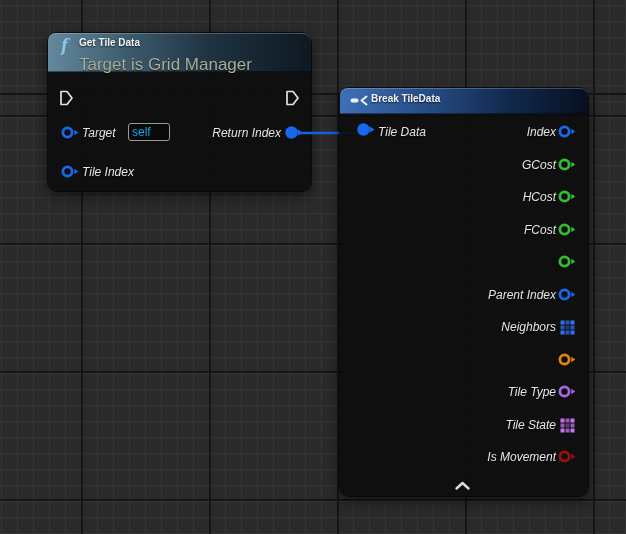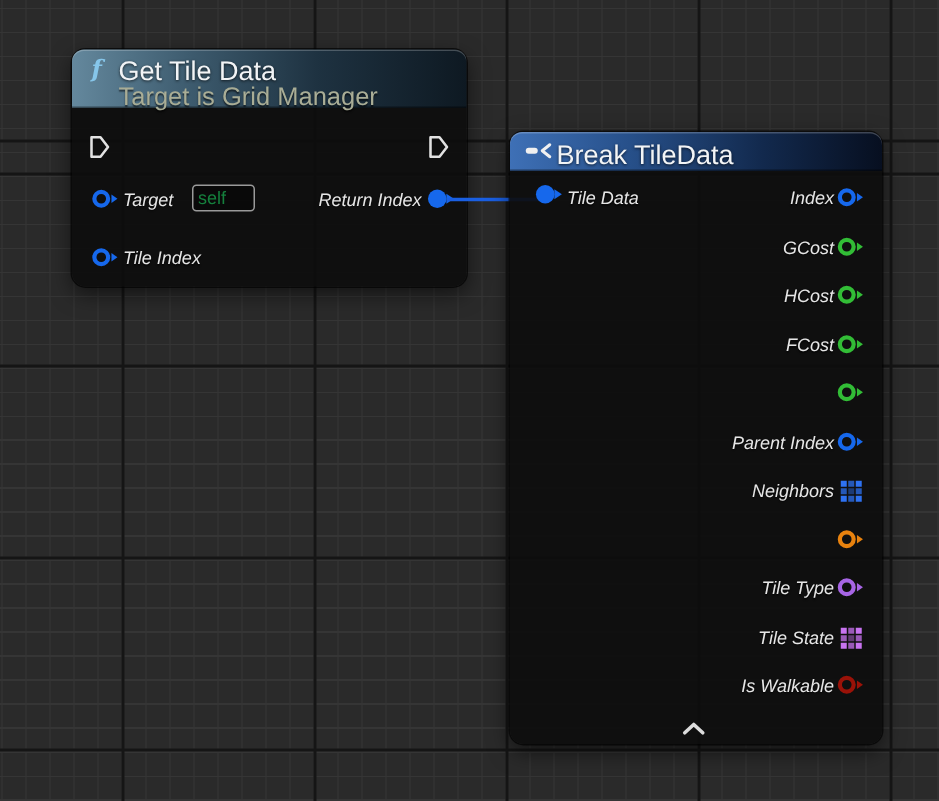--- a/index.html
+++ b/index.html
@@ -34,21 +34,21 @@
   .hdr-get{
     height:39px;
     background:linear-gradient(to right,#64889d 0%,#3d5b6e 30%,#1e3241 62%,#0e1922 100%);
   }
   .hdr-break{
     height:26px;
     background:linear-gradient(to right,#3e70b6 0%,#27508a 32%,#12294d 68%,#070f20 100%);
   }
   .node-title{
     position:absolute; left:31px; top:4px;
-    font-size:18px; font-weight:normal; color:#f2f4f6;
+    font-size:10px; font-weight:bold; color:#f2f4f6;
     text-shadow:0 1px 2px rgba(0,0,0,0.7);
     white-space:nowrap;
   }
   .node-subtitle{
     position:absolute; left:31px; top:22px;
     font-size:17px; color:#a9ad96;
     text-shadow:0 1px 1px rgba(0,0,0,0.6);
     white-space:nowrap;
   }
   .hdr-break .node-title{ top:5px; }
@@ -62,21 +62,21 @@
     position:absolute; height:20px; line-height:20px;
     font-size:12px; color:#e6e6e6; text-shadow:0 1px 1px rgba(0,0,0,0.65);
     white-space:nowrap;
     font-style:italic;
   }
   .pin{ position:absolute; }
   .selfbox{
     position:absolute; width:34px; height:16px;
     background:rgba(5,5,5,0.55);
     border:1px solid #9a9a9a; border-radius:3px;
-    color:#15803d; font-size:12px; font-family:"Liberation Sans",sans-serif;
+    color:#0ea5e9; font-size:12px; font-family:"Liberation Sans",sans-serif;
     padding:0 3px; outline:none;
   }
   .collapse-btn{ position:absolute; background:none; border:none; padding:0; cursor:pointer; }
   .wire{ position:absolute; }
 </style>
 </head>
 <body>
 
 <div class="stage">
   <div class="canvas"></div>
@@ -199,21 +199,21 @@
         <rect x="5.5" y="0.5" width="4" height="4" fill="var(--pin)" opacity="0.75"></rect>
         <rect x="10.5" y="0.5" width="4" height="4" fill="var(--pin)"></rect>
       <rect x="0.5" y="5.5" width="4" height="4" fill="var(--pin)" opacity="0.75"></rect>
         <rect x="5.5" y="5.5" width="4" height="4" fill="var(--pin)" opacity="0.45"></rect>
         <rect x="10.5" y="5.5" width="4" height="4" fill="var(--pin)" opacity="0.75"></rect>
       <rect x="0.5" y="10.5" width="4" height="4" fill="var(--pin)"></rect>
         <rect x="5.5" y="10.5" width="4" height="4" fill="var(--pin)" opacity="0.75"></rect>
         <rect x="10.5" y="10.5" width="4" height="4" fill="var(--pin)"></rect>
     </svg>
 
-    <span class="pin-label" style="right:32px;top:359px;">Is Walkable</span>
+    <span class="pin-label" style="right:32px;top:359px;">Is Movement</span>
     <svg class="pin" style="right: 10.5px; top: 361px; --pin: #9a1208;" width="21" height="15" viewBox="0 0 21 15">
       <circle cx="7.5" cy="7.5" r="4.6" fill="none" stroke="var(--pin)" stroke-width="2.8"></circle>
         <path d="M14.3 4.7 L18.3 7.5 L14.3 10.3 Z" fill="var(--pin)"></path>
     </svg>
 
     <button class="collapse-btn" style="left:113px;top:391px;width:18px;height:11px;">
       <svg width="17" height="10" viewBox="0 0 17 10">
         <path d="M2.5 7.5 L8.5 2 L14.5 7.5" fill="none" stroke="#dcdcdc" stroke-width="2.4" stroke-linecap="round" stroke-linejoin="round"></path>
       </svg>
     </button>

